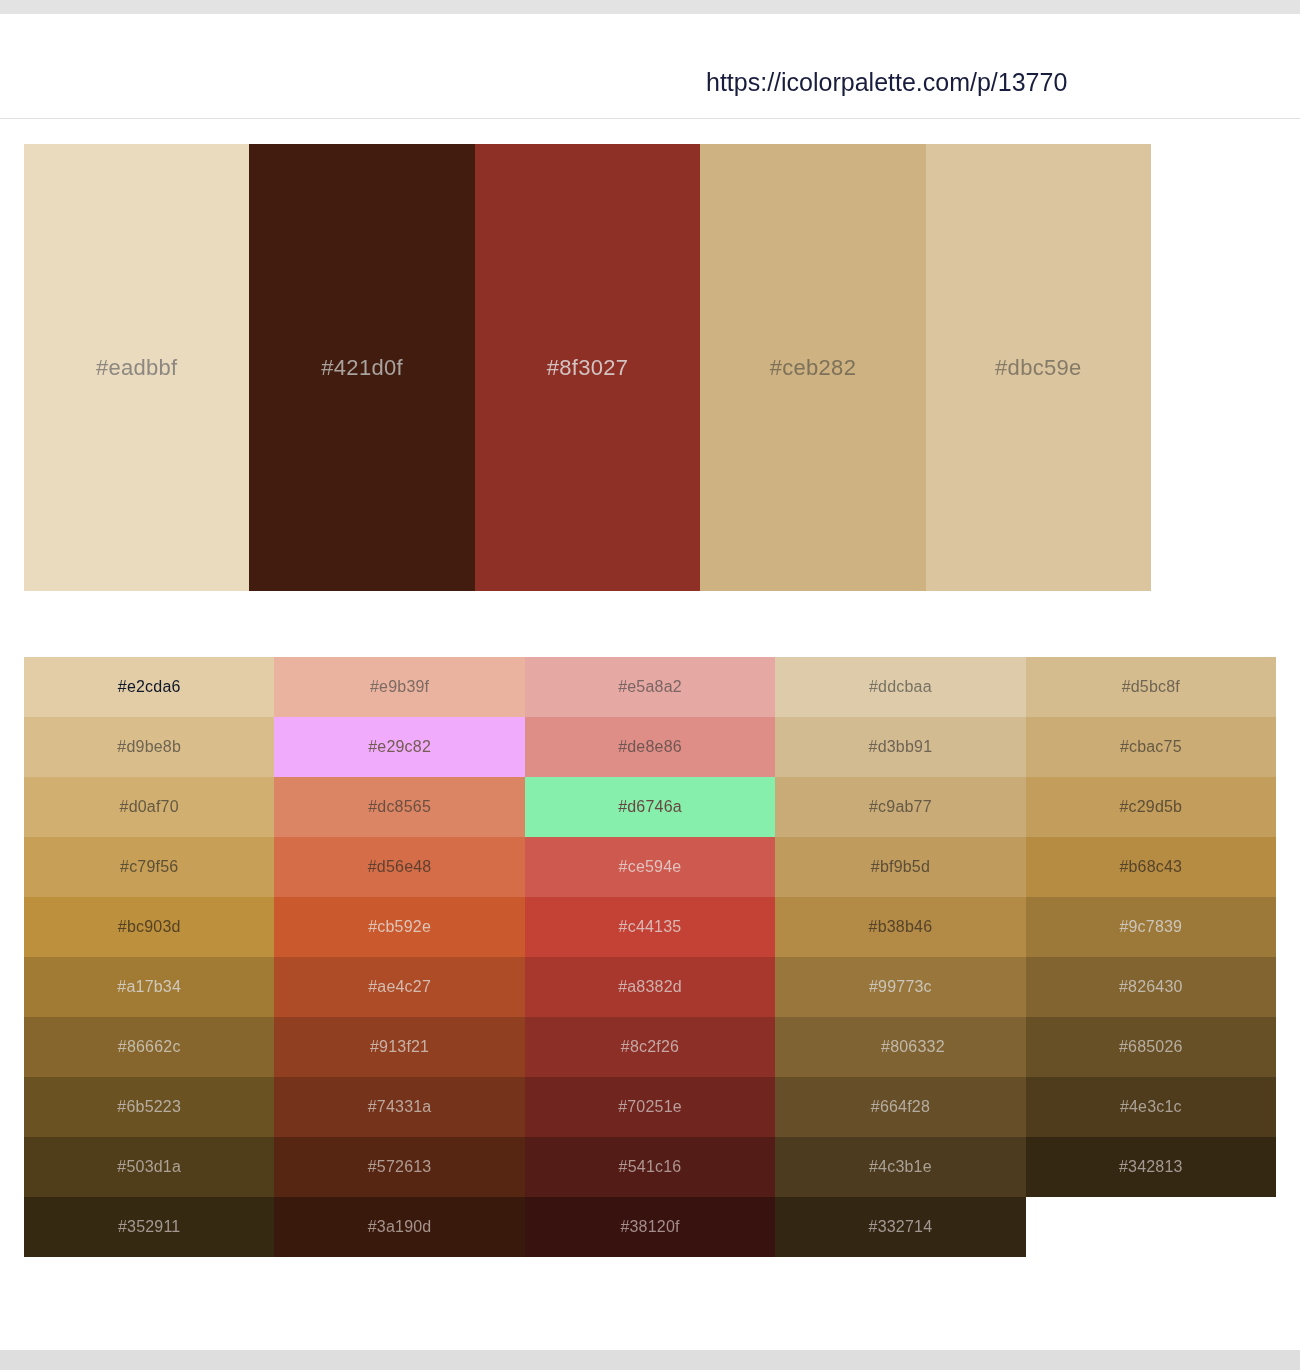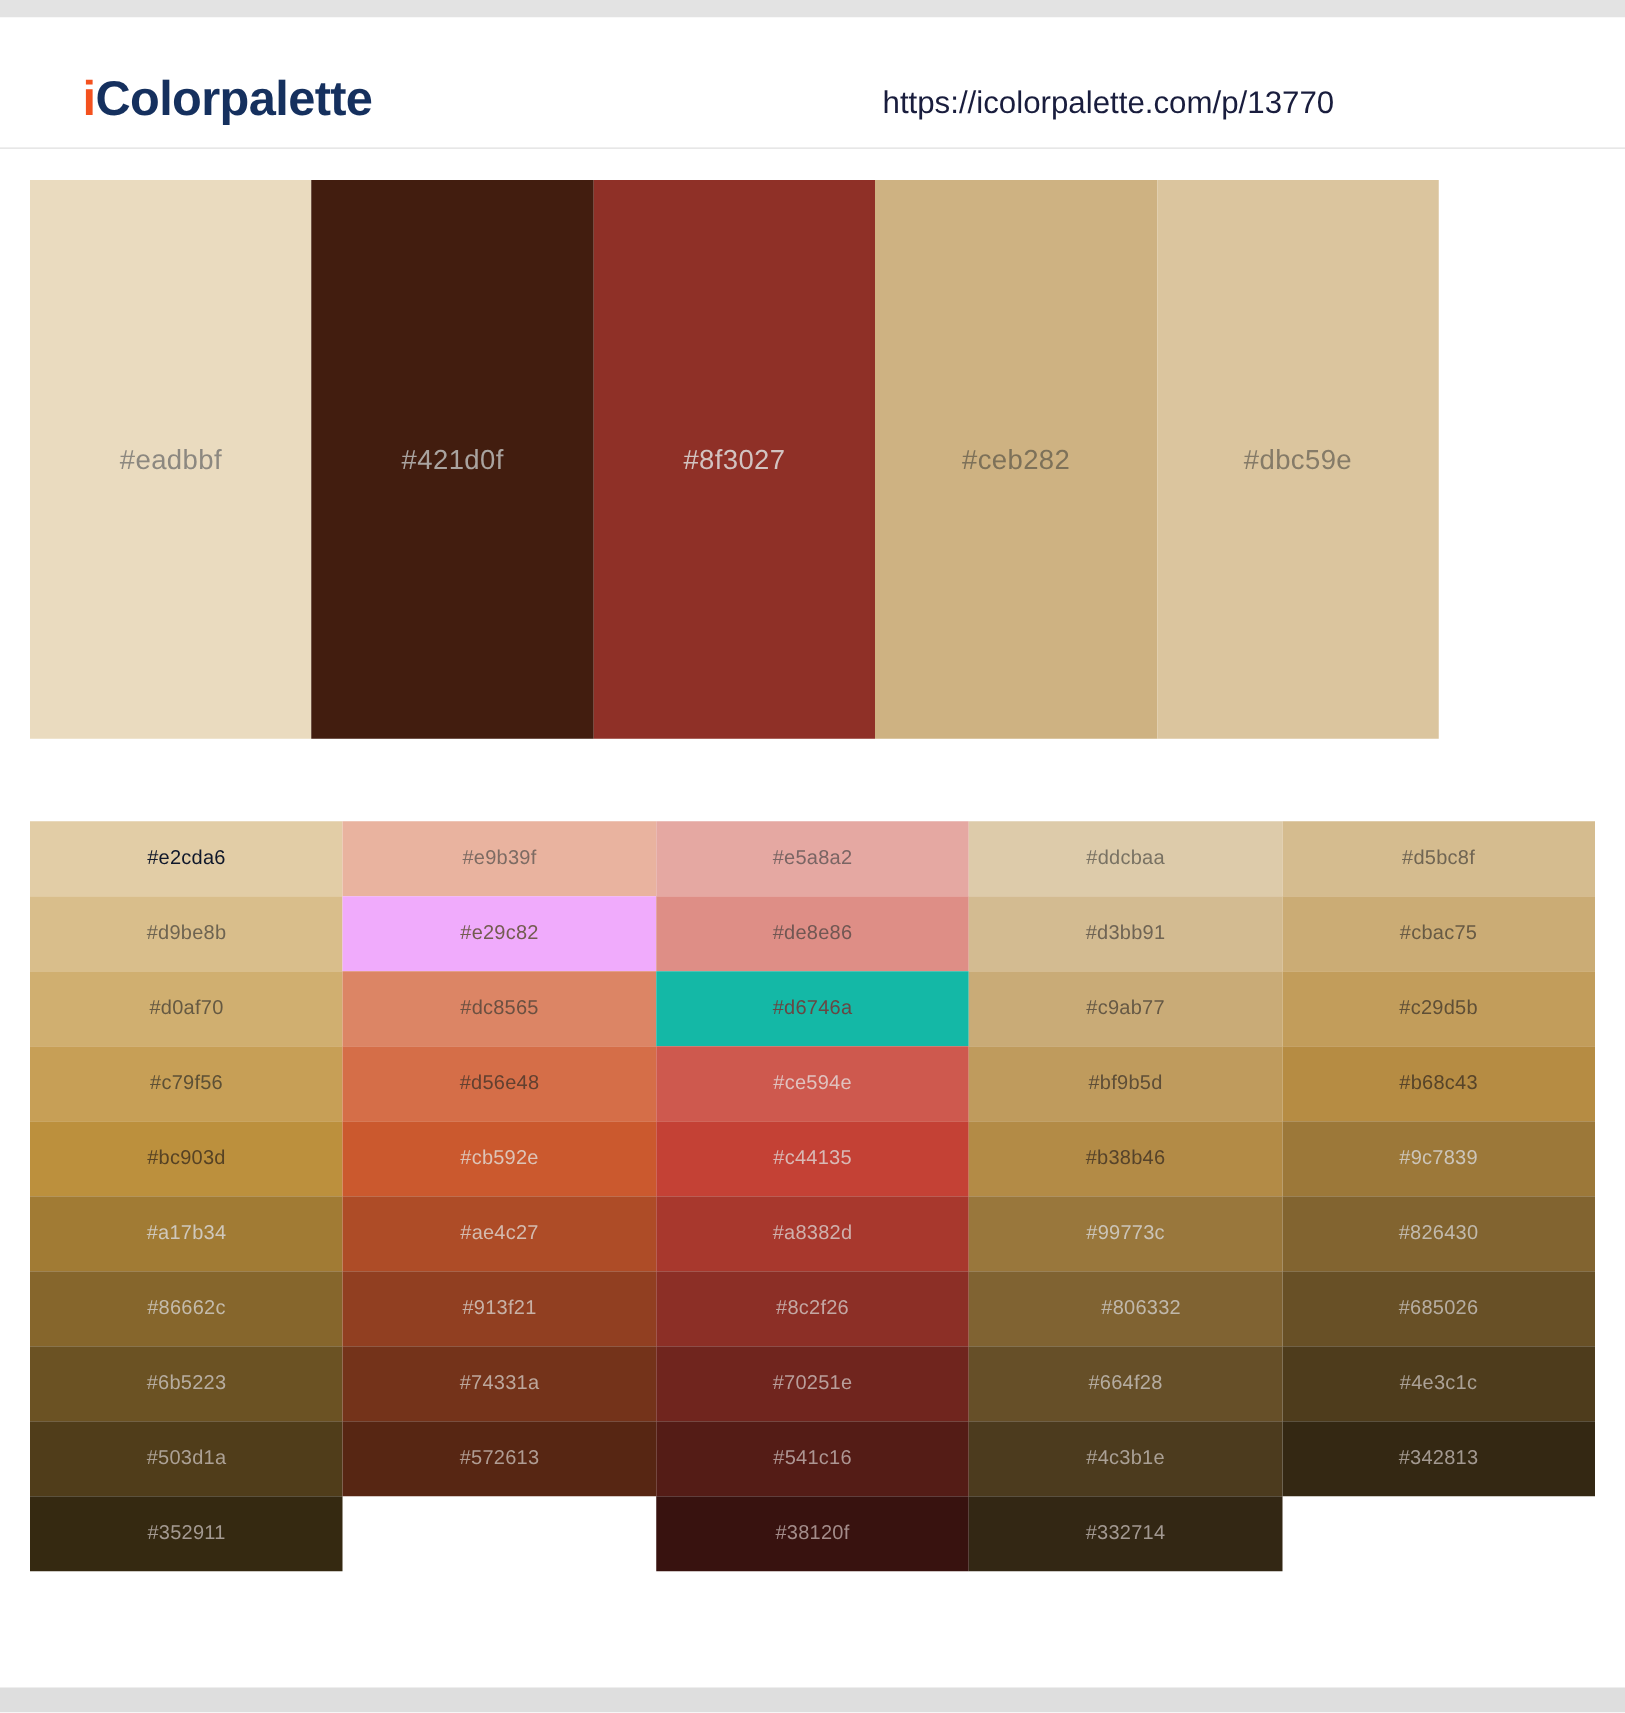--- a/index.html
+++ b/index.html
@@ -103,23 +103,20 @@
   }
 </style>
 </head>
 <body>
 
 <div class="page">
 
   <div class="top-strip"></div>
 
   <div class="header">
-    <div class="logo">
-      <span class="logo-i">i</span><span class="logo-rest">Colorpalette</span>
-    </div>
     <div class="url-inner">https://icolorpalette.com/p/13770</div>
   </div>
 
   <div class="palette">
       <div class="swatch" style="background: rgb(234, 219, 191);">
         <span class="swatch-label" style="color: rgb(140, 136, 128);">#eadbbf</span>
       </div>
       <div class="swatch" style="background: rgb(66, 29, 15);">
         <span class="swatch-label" style="color: rgb(169, 163, 159);">#421d0f</span>
       </div>
@@ -150,25 +147,26 @@
       <div class="grid-col">
         <div class="grid-cell" style="background: rgb(233, 179, 159); color: rgb(125, 107, 99);">#e9b39f</div>
         <div class="grid-cell" style="background: #f0abfc; color: rgb(115, 92, 80);">#e29c82</div>
         <div class="grid-cell" style="background: rgb(220, 133, 101); color: rgb(107, 80, 65);">#dc8565</div>
         <div class="grid-cell" style="background: rgb(213, 110, 72); color: rgb(98, 64, 48);">#d56e48</div>
         <div class="grid-cell" style="background: rgb(203, 89, 46); color: rgb(221, 196, 183);">#cb592e</div>
         <div class="grid-cell" style="background: rgb(174, 76, 39); color: rgb(212, 187, 175);">#ae4c27</div>
         <div class="grid-cell" style="background: rgb(145, 63, 33); color: rgb(200, 177, 166);">#913f21</div>
         <div class="grid-cell" style="background: rgb(116, 51, 26); color: rgb(188, 167, 156);">#74331a</div>
         <div class="grid-cell" style="background: rgb(87, 38, 19); color: rgb(176, 156, 147);">#572613</div>
+        <div class="grid-cell" style="background: rgb(58, 25, 13); color: rgb(165, 147, 140);">#3a190d</div>
       </div>
       <div class="grid-col">
         <div class="grid-cell" style="background: rgb(229, 168, 162); color: rgb(122, 101, 100);">#e5a8a2</div>
         <div class="grid-cell" style="background: rgb(222, 142, 134); color: rgb(113, 87, 83);">#de8e86</div>
-        <div class="grid-cell" style="background: #14b8a6; color: rgb(104, 71, 67);">#d6746a</div>
+        <div class="grid-cell" style="background: #86efac; color: rgb(104, 71, 67);">#d6746a</div>
         <div class="grid-cell" style="background: rgb(206, 89, 78); color: rgb(224, 194, 191);">#ce594e</div>
         <div class="grid-cell" style="background: rgb(196, 65, 53); color: rgb(217, 185, 181);">#c44135</div>
         <div class="grid-cell" style="background: rgb(168, 56, 45); color: rgb(207, 176, 172);">#a8382d</div>
         <div class="grid-cell" style="background: rgb(140, 47, 38); color: rgb(196, 167, 163);">#8c2f26</div>
         <div class="grid-cell" style="background: rgb(112, 37, 30); color: rgb(185, 158, 155);">#70251e</div>
         <div class="grid-cell" style="background: rgb(84, 28, 22); color: rgb(173, 149, 146);">#541c16</div>
         <div class="grid-cell" style="background: rgb(56, 18, 15); color: rgb(163, 140, 138);">#38120f</div>
       </div>
       <div class="grid-col">
         <div class="grid-cell" style="background: rgb(221, 203, 170); color: rgb(121, 114, 99);">#ddcbaa</div>

